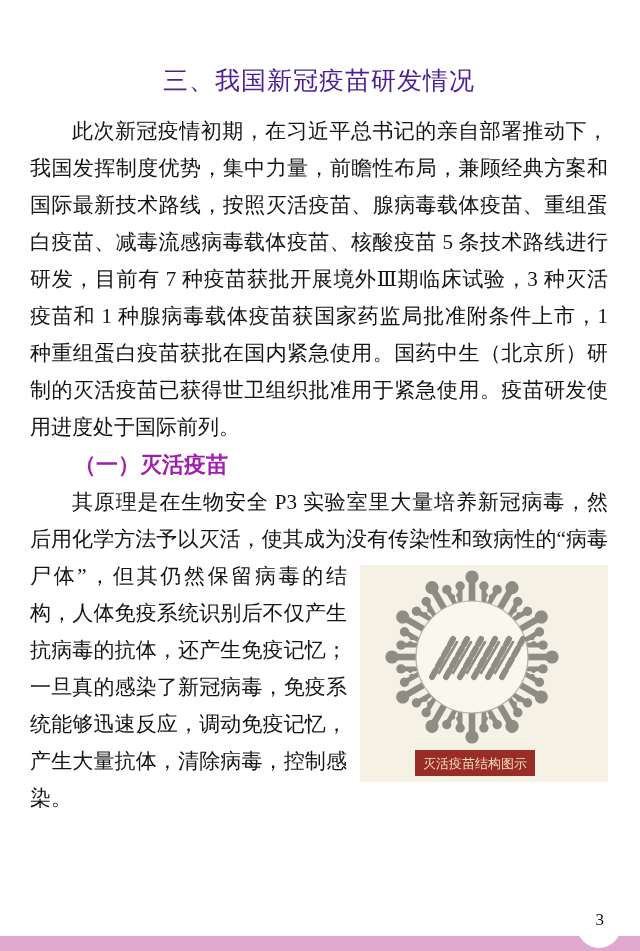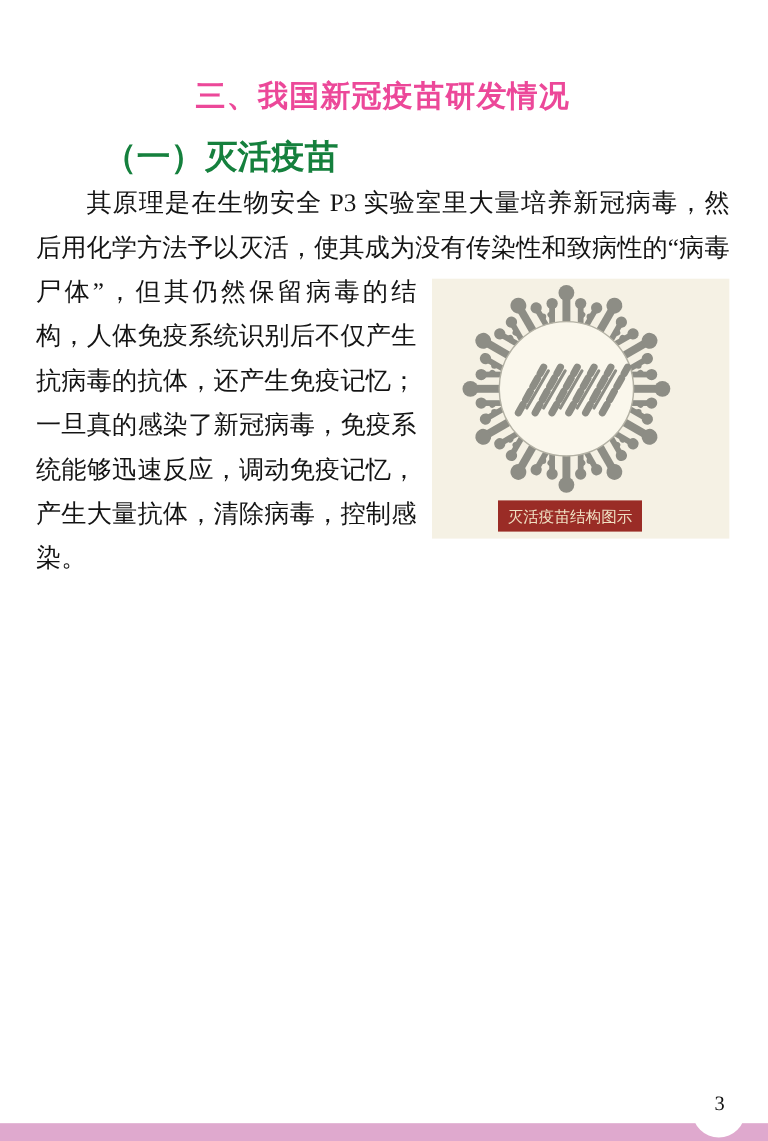--- a/index.html
+++ b/index.html
@@ -9,40 +9,40 @@
     font-family: "Liberation Serif", "DejaVu Serif", serif;
     position: relative;
     overflow: hidden;
   }
   .content {
     padding: 62px 32px 0 30px;
   }
   .doc-title {
     margin: 0 0 15px 0;
     text-align: center;
-    color: #ec4899;
+    color: #4c1d95;
     font-family: "Liberation Sans", "DejaVu Sans", sans-serif;
-    font-weight: bold;
+    font-weight: normal;
     font-size: 25px;
     line-height: 36px;
     letter-spacing: 1px;
   }
   .para {
     margin: 0;
     font-size: 21px;
     line-height: 37px;
     color: #141414;
     text-align: justify;
     text-indent: 2em;
   }
   .sub-heading {
     margin: 0;
-    font-size: 28px;
+    font-size: 22px;
     line-height: 38px;
-    color: #15803d;
+    color: #a21caf;
     font-weight: 600;
     text-indent: 2em;
   }
   .figure-float {
     float: right;
     width: 248px;
     height: 217px;
     margin: 7px 0 2px 13px;
   }
   .figure-float svg { display: block; }
@@ -67,20 +67,21 @@
     font-family: "Liberation Serif", "DejaVu Serif", serif;
   }
 </style>
 </head>
 <body>
 
 <div class="content">
 
   <h1 class="doc-title">三、我国新冠疫苗研发情况</h1>
 
+  <div class="para">此次新冠疫情初期，在习近平总书记的亲自部署推动下，我国发挥制度优势，集中力量，前瞻性布局，兼顾经典方案和国际最新技术路线，按照灭活疫苗、腺病毒载体疫苗、重组蛋白疫苗、减毒流感病毒载体疫苗、核酸疫苗 5 条技术路线进行研发，目前有 7 种疫苗获批开展境外Ⅲ期临床试验，3 种灭活疫苗和 1 种腺病毒载体疫苗获国家药监局批准附条件上市，1 种重组蛋白疫苗获批在国内紧急使用。国药中生（北京所）研制的灭活疫苗已获得世卫组织批准用于紧急使用。疫苗研发使用进度处于国际前列。</div>
 
   <div class="sub-heading">（一）灭活疫苗</div>
 
 
   <div class="para"><span>其原理是在生物安全 P3 实验室里大量培养新冠病毒，然后用化学方法予以灭活，使其成为没有传染性和致病性的“病毒尸体”，</span><span class="figure-float">
         <svg width="248" height="217" viewBox="0 0 248 217" xmlns="http://www.w3.org/2000/svg">
       <rect x="0" y="0" width="248" height="217" fill="#F5F1E4"></rect>
       <defs>
         <g id="spikeGrp" fill="#8D8D85">
           <rect x="-3.3" y="-80" width="6.6" height="28"></rect>

